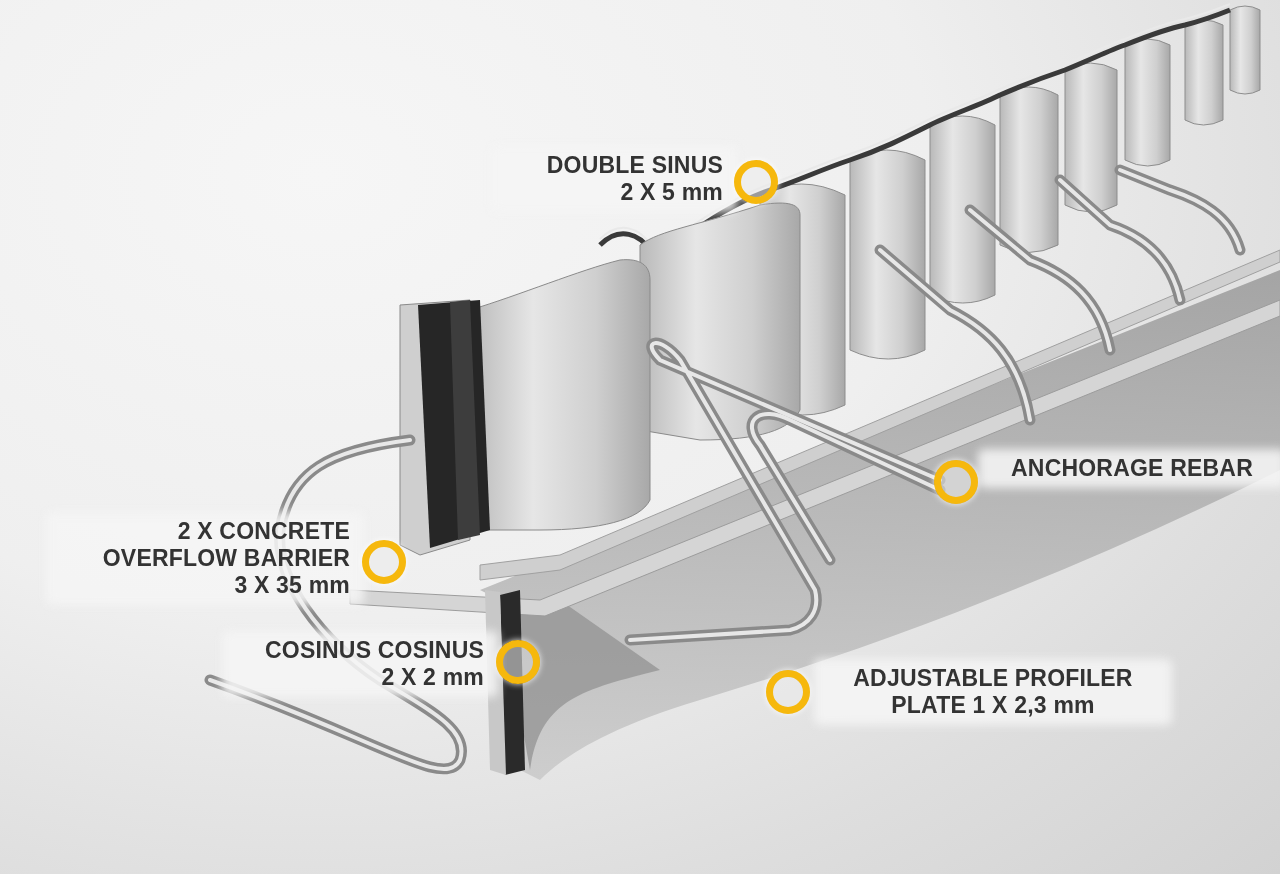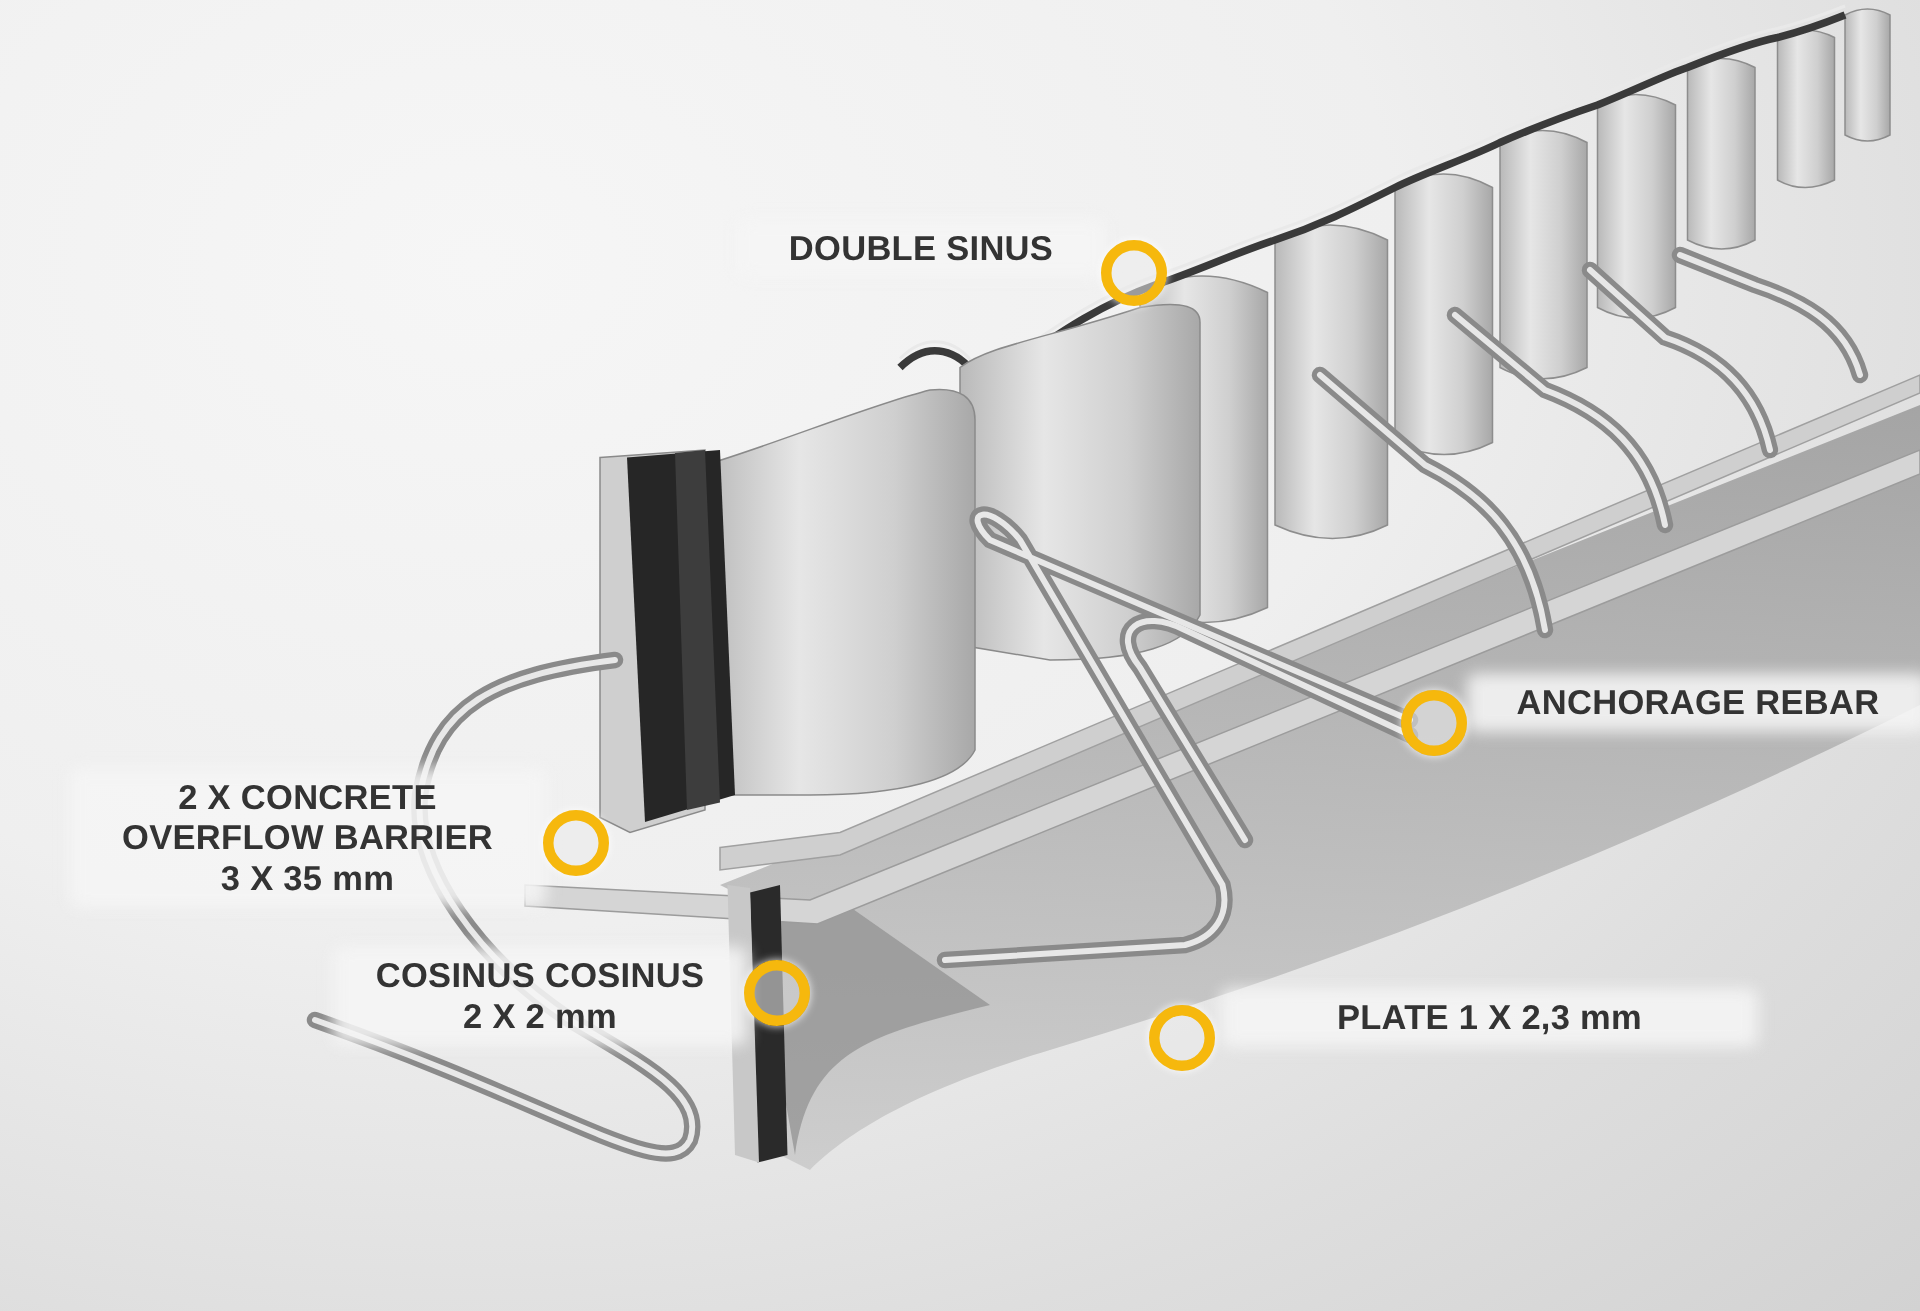--- a/index.html
+++ b/index.html
@@ -19,21 +19,21 @@
     letter-spacing: 0.2px;
   }
   .callout .bg {
     position: absolute; inset: -6px -14px;
     background: rgba(245,245,245,0.88);
     filter: blur(5px);
     border-radius: 6px;
     z-index: 0;
   }
   .callout .line { position: relative; z-index: 1; display: block; white-space: nowrap; }
-  .right-align { text-align: center; }
+  .right-align { text-align: right; }
   .left-align { text-align: center; }
   .marker {
     position: absolute;
     width: 30px; height: 30px;
     border: 7px solid #f6b80d;
     border-radius: 50%;
     background: rgba(235,235,235,0.55);
     box-shadow: 0 0 6px rgba(255,255,255,0.9);
   }
 </style>
@@ -120,20 +120,21 @@
       <path d="M940 490 L790 420 C760 405 740 420 760 445 L830 560"></path>
       <path d="M630 640 L790 630 C810 625 820 610 815 590 L680 360 C660 335 640 340 660 360 L940 480"></path>
       <path d="M410 440 C330 450 290 470 280 530 C275 580 320 640 380 680 C430 710 470 730 460 760 C445 790 380 740 210 680"></path>
     </g>
   </g>
 </svg>
 
 <div class="callout right-align" style="left:505px; top:152px; width:218px;">
   <span class="bg"></span>
   <span class="line">DOUBLE SINUS</span>
+  <span class="line">2 X 5 mm</span>
 </div>
 <div class="marker" style="left:734px; top:160px;"></div>
 
 <div class="callout left-align" style="left:992px; top:455px; width:280px;">
   <span class="bg"></span>
   <span class="line">ANCHORAGE REBAR</span>
 </div>
 <div class="marker" style="left:934px; top:460px;"></div>
 
 <div class="callout right-align" style="left:60px; top:518px; width:290px;">
@@ -146,15 +147,16 @@
 
 <div class="callout right-align" style="left:236px; top:637px; width:248px;">
   <span class="bg"></span>
   <span class="line">COSINUS COSINUS</span>
   <span class="line">2 X 2 mm</span>
 </div>
 <div class="marker" style="left:496px; top:640px;"></div>
 
 <div class="callout left-align" style="left:828px; top:665px; width:330px;">
   <span class="bg"></span>
+  <span class="line">ADJUSTABLE PROFILER</span>
   <span class="line">PLATE 1 X 2,3 mm</span>
 </div>
 <div class="marker" style="left:766px; top:670px;"></div>
 
 </body></html>

